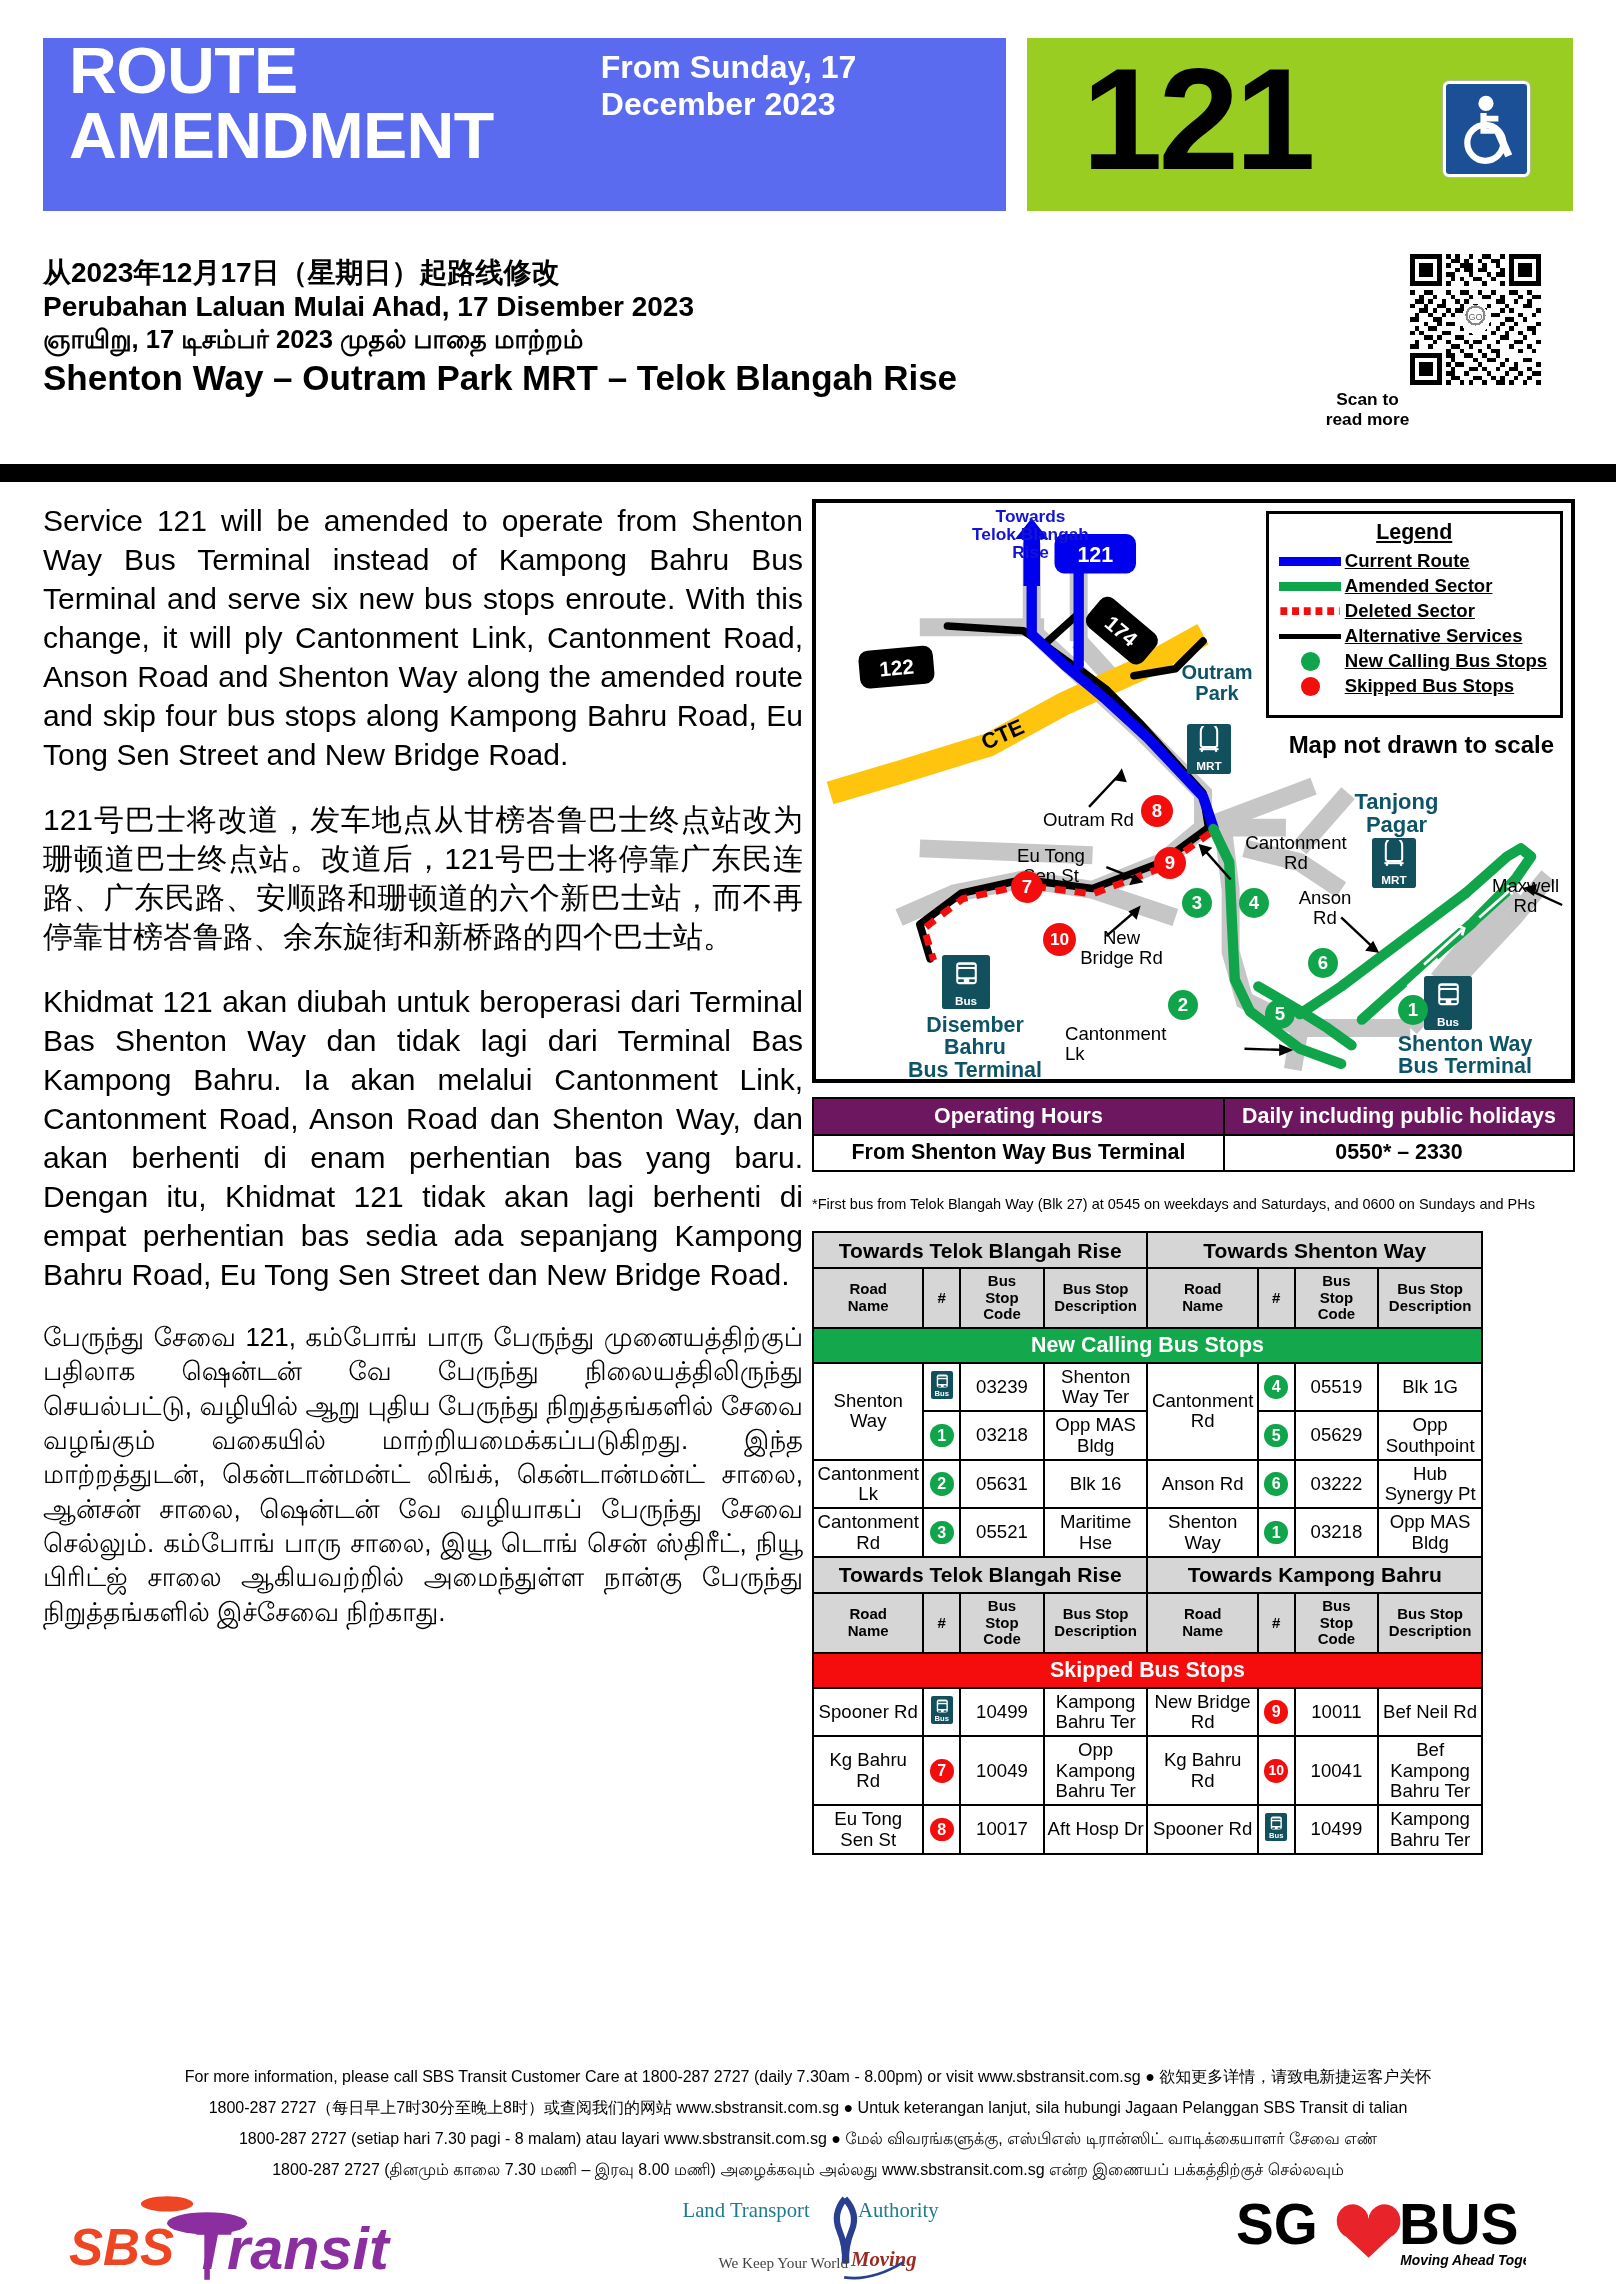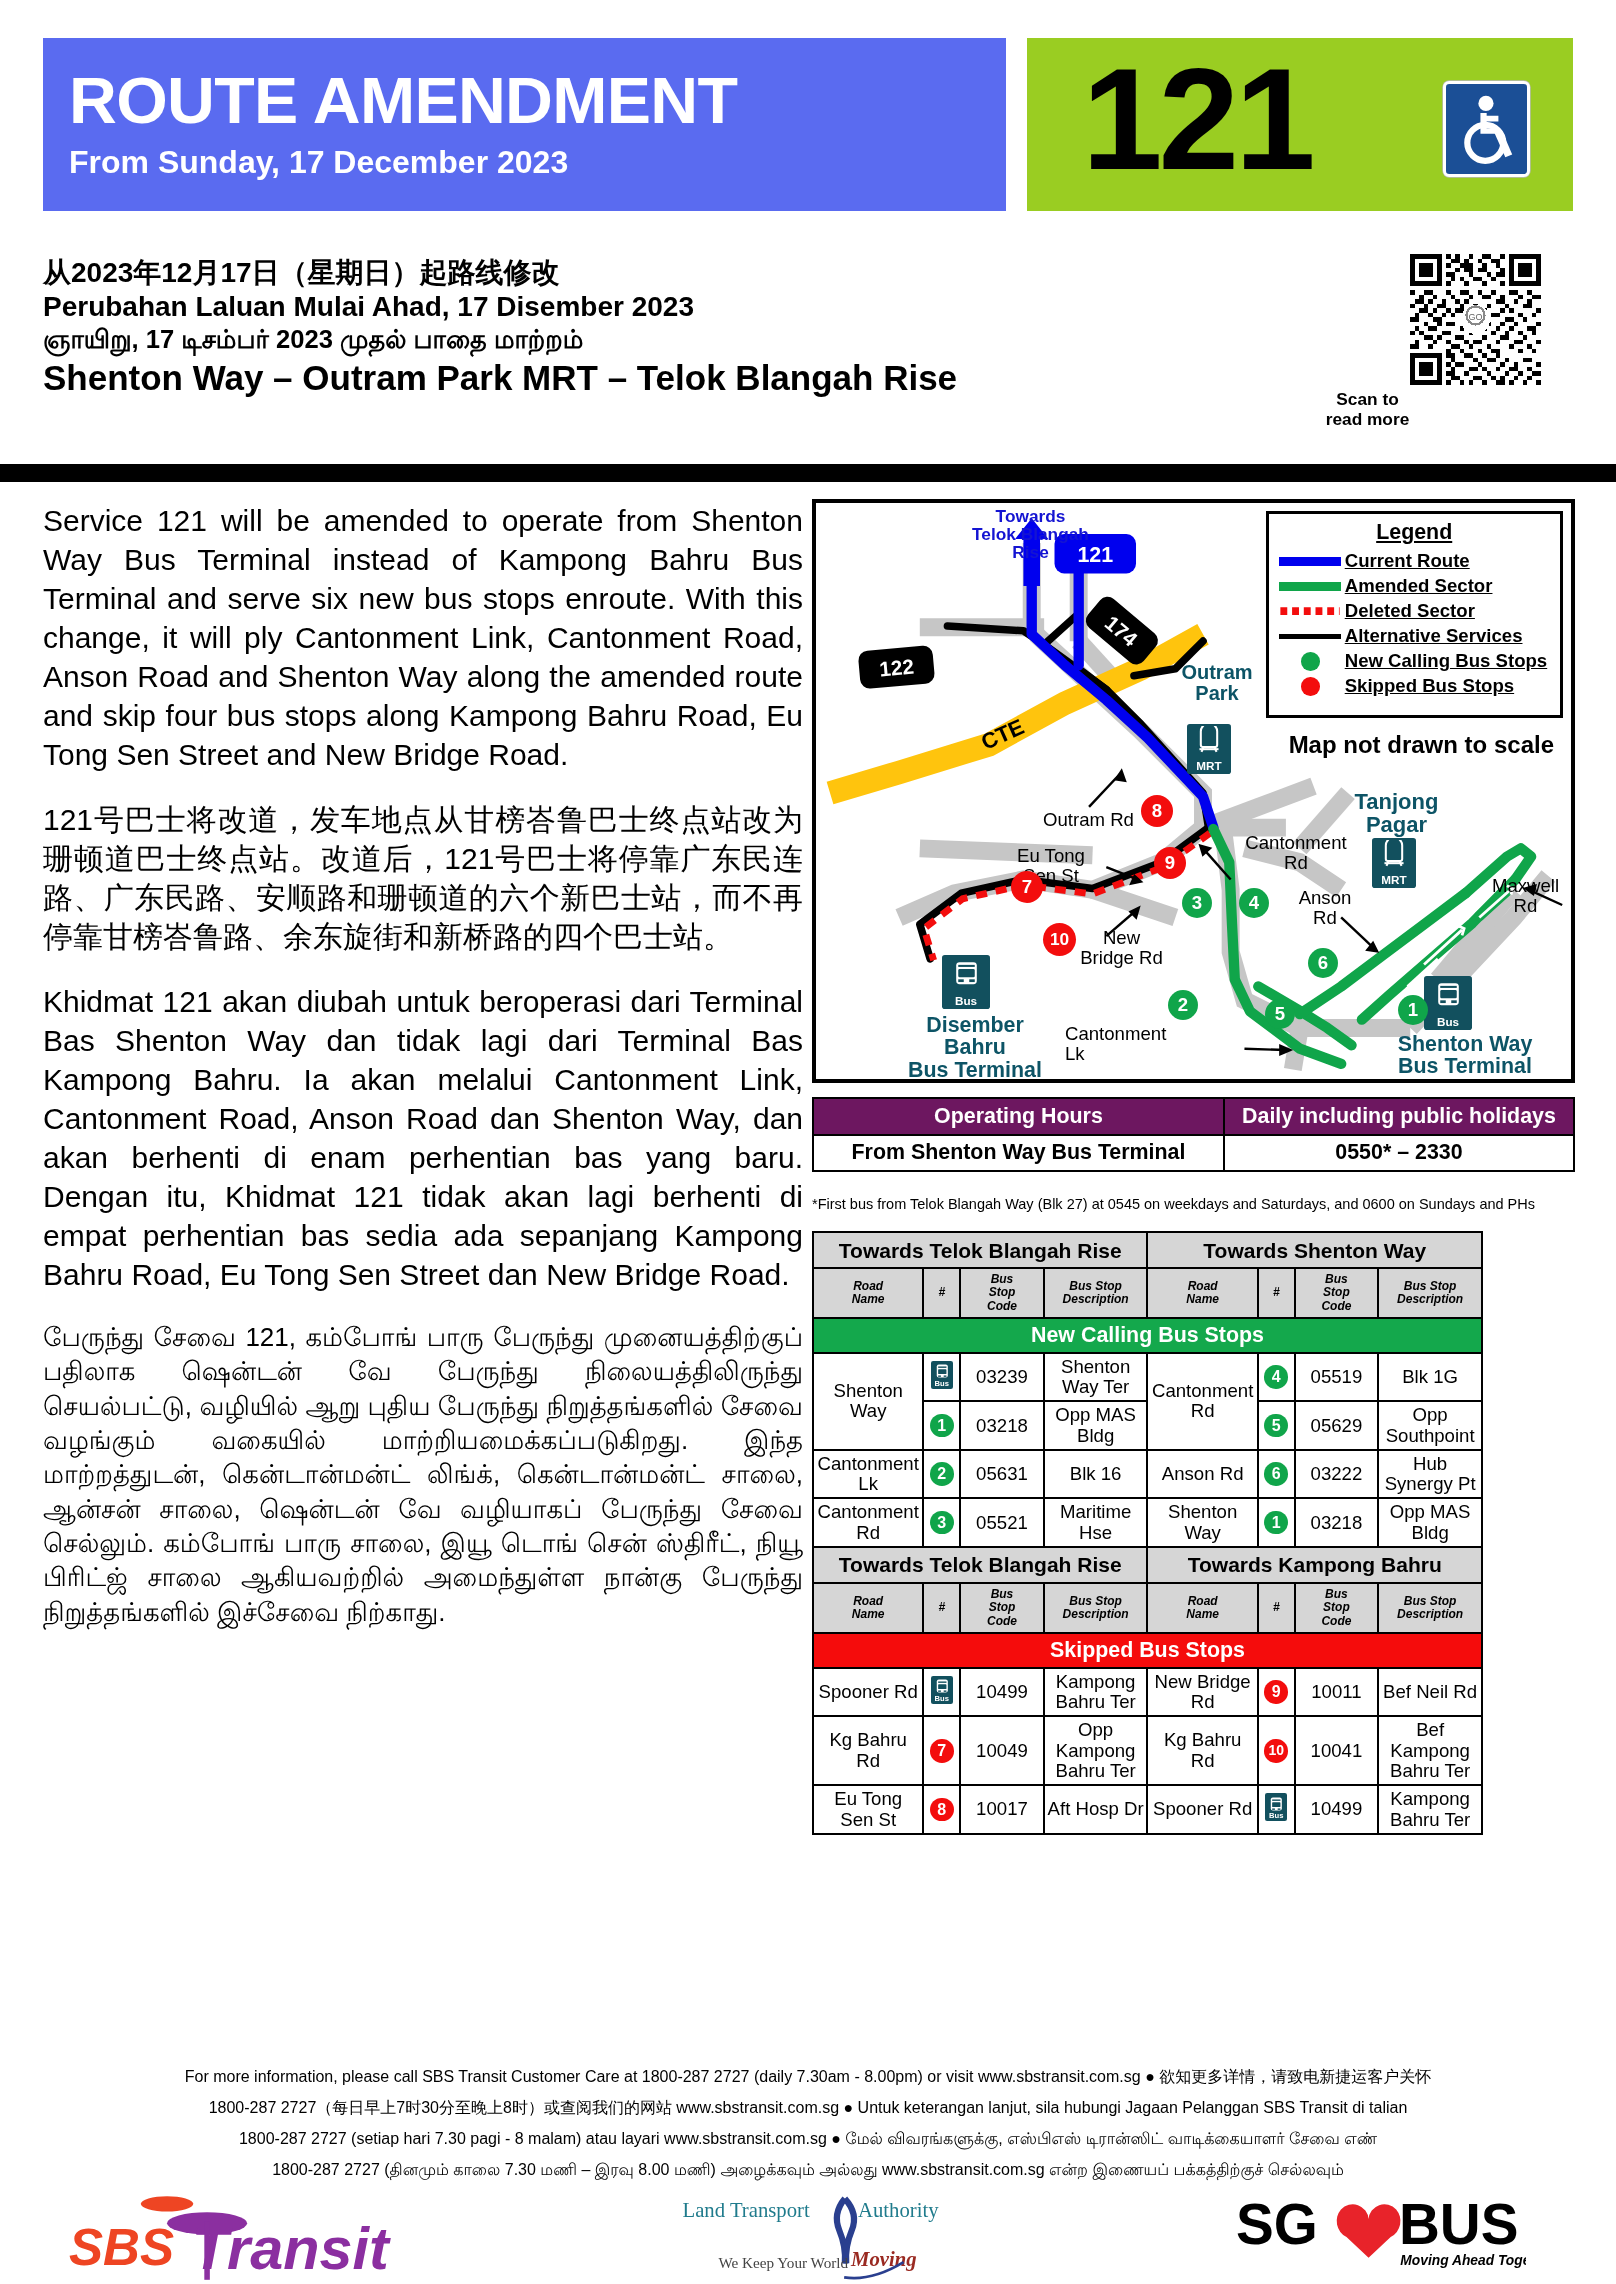--- a/index.html
+++ b/index.html
@@ -2,21 +2,21 @@
 <html style="font-size:11px"><head>
 <meta charset="utf-8">
 <style>
   html,body{margin:0;padding:0;background:#fff;}
   body{width:1616px;height:2284px;font-family:"Liberation Sans",sans-serif;color:#000;overflow:hidden;}
   .page{position:relative;width:1616px;height:2284px;background:#fff;}
 
   
   .hdr{position:absolute;left:0;top:0;width:1616px;height:249px;}
   .hdr-blue{position:absolute;left:43px;top:38px;width:963px;height:173px;background:#5a6bf0;
-            display:flex;flex-direction:column;justify-content:center;padding-left:26px;box-sizing:border-box;}
+            display:flex;justify-content:center;padding-left:26px;box-sizing:border-box;}
   .hdr-title{color:#ffffff;font-size:65px;font-weight:bold;line-height:1.0;letter-spacing:-0.7px;
              font-family:"Liberation Sans",sans-serif;transform:scaleX(1.02);transform-origin:left center;}
   .hdr-sub{color:#ffffff;font-size:32px;font-weight:bold;margin-top:11px;}
   .hdr-green{position:absolute;left:1027px;top:38px;width:546px;height:173px;background:#9acd22;}
   .svc-num{position:absolute;left:55px;top:-5.5px;font-size:145px;font-weight:bold;line-height:173px;
            letter-spacing:-4.1px;font-family:"Liberation Sans",sans-serif;}
   .wheel{position:absolute;right:43px;top:43px;width:81px;height:90px;background:#1b4f96;
          border-radius:6.2px;border:3.5px solid #fff;box-shadow:0 0 0 0.7px #bbb;}
   .wheel svg{position:absolute;left:8.3px;top:7px;}
 
@@ -70,21 +70,21 @@
   .ophrs td{border:2.1px solid #000;text-align:center;padding:4.8px 2.8px;font-weight:bold;}
   .ophrs .hd{background:#6d1760;color:#fff;font-size:21.4px;font-weight:bold;}
   .ophrs .bd{font-size:21.4px;background:#fff;}
   .footnote{position:absolute;left:812px;top:1196px;width:774px;font-size:14.5px;color:#000;}
 
   .stops{position:absolute;left:812px;top:1231px;width:671px;border-collapse:collapse;
          table-layout:fixed;}
   .stops td{border:2.1px solid #000;text-align:center;vertical-align:middle;font-size:18.6px;padding:2.8px 1.4px;
             line-height:1.1;}
   .stops .dirhd{background:#d6d6d6;font-weight:bold;font-size:21px;padding:5.5px 1.4px;}
-  .stops .colhd{background:#d6d6d6;font-weight:bold;font-size:12px;padding:4.1px 0.7px;font-style:italic;}
+  .stops .colhd{background:#d6d6d6;font-weight:bold;font-size:15px;padding:4.1px 0.7px;}
   .stops .secnew{background:#14a84c;color:#fff;font-weight:bold;font-size:21.4px;padding:4.8px 0;}
   .stops .secskip{background:#f50c0c;color:#fff;font-weight:bold;font-size:21.4px;padding:4.8px 0;}
   .mini{display:inline-block;width:23.5px;height:23.5px;border-radius:50%;color:#fff;font-size:16px;
         font-weight:bold;line-height:23.5px;text-align:center;}
   .mini.g{background:#10a54a;}
   .mini.r{background:#f30d0d;}
   .busmini{display:inline-block;width:22px;height:28px;background:#12505e;border-radius:2.1px;position:relative;}
   .busmini svg{position:absolute;left:2.8px;top:2.1px;}
   .busmini .t{position:absolute;left:0;right:0;bottom:0.7px;font-size:7.6px;color:#fff;font-weight:bold;text-align:center;}
 

